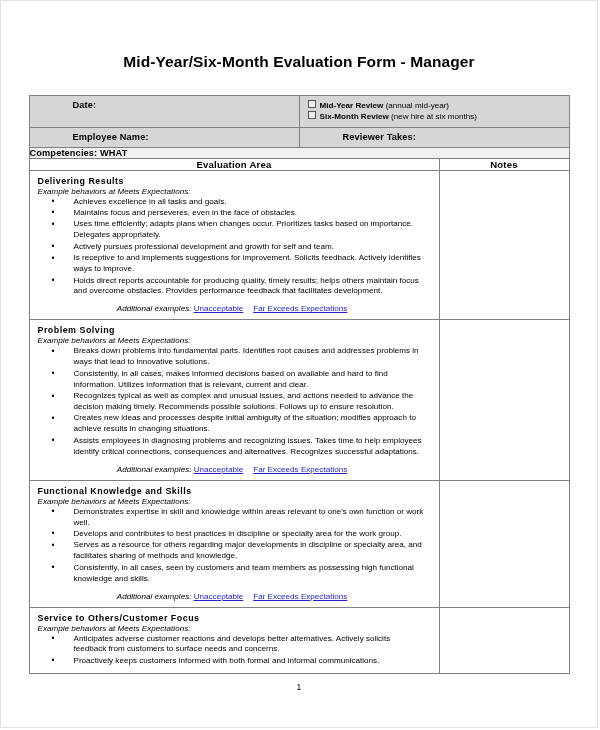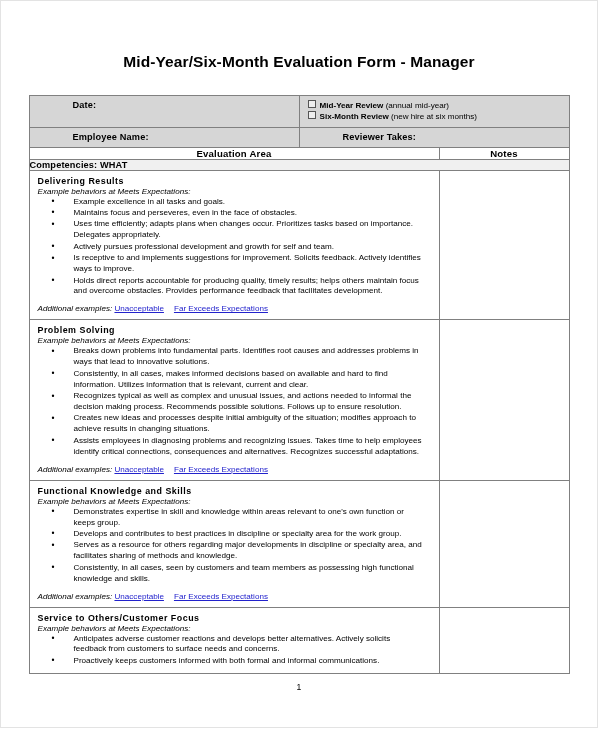--- a/index.html
+++ b/index.html
@@ -137,20 +137,21 @@
     left: 14px;
     top: -0.5px;
     font-size: 8.5px;
     color: #000;
   }
   .addl {
     font-size: 8.1px;
     font-style: italic;
     margin-top: 7px;
     color: #000;
+    text-align: center;
   }
   .addl a {
     color: #2222cc;
     text-decoration: underline;
     font-style: normal;
   }
   .addl .gap { display: inline-block; width: 10px; }
 
   .notes-cell { width: 130px; background: #ffffff; }
 
@@ -195,35 +196,35 @@
       <tr>
         <td class="shade">
           <div class="cell-pad lbl">Employee Name:</div>
         </td>
         <td class="shade" colspan="2">
           <div class="cell-pad lbl">Reviewer Takes:</div>
         </td>
       </tr>
 
       <tr>
+        <td class="band" colspan="3">Competencies:  WHAT</td>
+      </tr>
+
+      <tr>
         <td class="colhead" colspan="2">Evaluation Area</td>
         <td class="colhead notes-cell">Notes</td>
       </tr>
 
       <tr>
-        <td class="band" colspan="3">Competencies:  WHAT</td>
-      </tr>
-
-      <tr>
         <td colspan="2">
           <div class="comp">
             <div class="comp-title">Delivering Results</div>
             <div class="comp-sub">Example behaviors at Meets Expectations:</div>
             <ul class="bullets">
-              <li>Example excellence in all tasks and goals.</li>
+              <li>Achieves excellence in all tasks and goals.</li>
               <li>Maintains focus and perseveres, even in the face of obstacles.</li>
               <li>Uses time efficiently; adapts plans when changes occur. Prioritizes tasks based on importance. Delegates appropriately.</li>
               <li>Actively pursues professional development and growth for self and team.</li>
               <li>Is receptive to and implements suggestions for improvement. Solicits feedback. Actively identifies ways to improve.</li>
               <li>Holds direct reports accountable for producing quality, timely results; helps others maintain focus and overcome obstacles. Provides performance feedback that facilitates development.</li>
             </ul>
             <div class="addl">
               <span>Additional examples:</span>
               <a href="#">Unacceptable</a><span class="gap"></span><a href="#">Far Exceeds Expectations</a>
             </div>
@@ -233,40 +234,40 @@
       </tr>
 
       <tr>
         <td colspan="2">
           <div class="comp">
             <div class="comp-title">Problem Solving</div>
             <div class="comp-sub">Example behaviors at Meets Expectations:</div>
             <ul class="bullets">
               <li>Breaks down problems into fundamental parts. Identifies root causes and addresses problems in ways that lead to innovative solutions.</li>
               <li>Consistently, in all cases, makes informed decisions based on available and hard to find information. Utilizes information that is relevant, current and clear.</li>
-              <li>Recognizes typical as well as complex and unusual issues, and actions needed to informal the decision making process. Recommends possible solutions. Follows up to ensure resolution.</li>
+              <li>Recognizes typical as well as complex and unusual issues, and actions needed to advance the decision making timely. Recommends possible solutions. Follows up to ensure resolution.</li>
               <li>Creates new ideas and processes despite initial ambiguity of the situation; modifies approach to achieve results in changing situations.</li>
               <li>Assists employees in diagnosing problems and recognizing issues. Takes time to help employees identify critical connections, consequences and alternatives. Recognizes successful adaptations.</li>
             </ul>
             <div class="addl">
               <span>Additional examples:</span>
               <a href="#">Unacceptable</a><span class="gap"></span><a href="#">Far Exceeds Expectations</a>
             </div>
           </div>
         </td>
         <td class="notes-cell"></td>
       </tr>
 
       <tr>
         <td colspan="2">
           <div class="comp">
             <div class="comp-title">Functional Knowledge and Skills</div>
             <div class="comp-sub">Example behaviors at Meets Expectations:</div>
             <ul class="bullets">
-              <li>Demonstrates expertise in skill and knowledge within areas relevant to one's own function or keeps group.</li>
+              <li>Demonstrates expertise in skill and knowledge within areas relevant to one's own function or work well.</li>
               <li>Develops and contributes to best practices in discipline or specialty area for the work group.</li>
               <li>Serves as a resource for others regarding major developments in discipline or specialty area, and facilitates sharing of methods and knowledge.</li>
               <li>Consistently, in all cases, seen by customers and team members as possessing high functional knowledge and skills.</li>
             </ul>
             <div class="addl">
               <span>Additional examples:</span>
               <a href="#">Unacceptable</a><span class="gap"></span><a href="#">Far Exceeds Expectations</a>
             </div>
           </div>
         </td>

